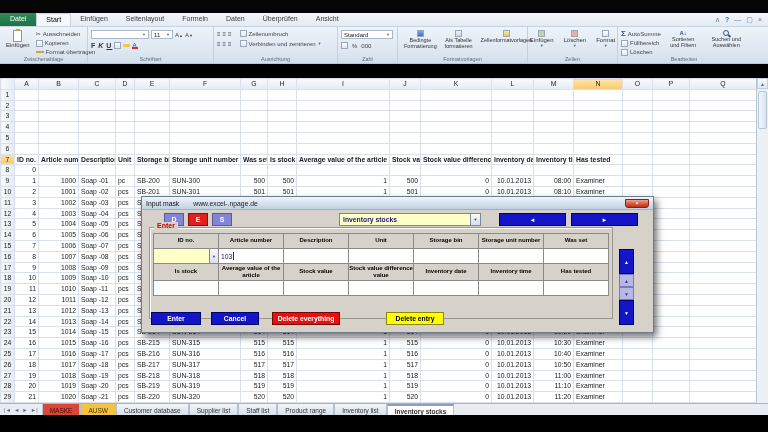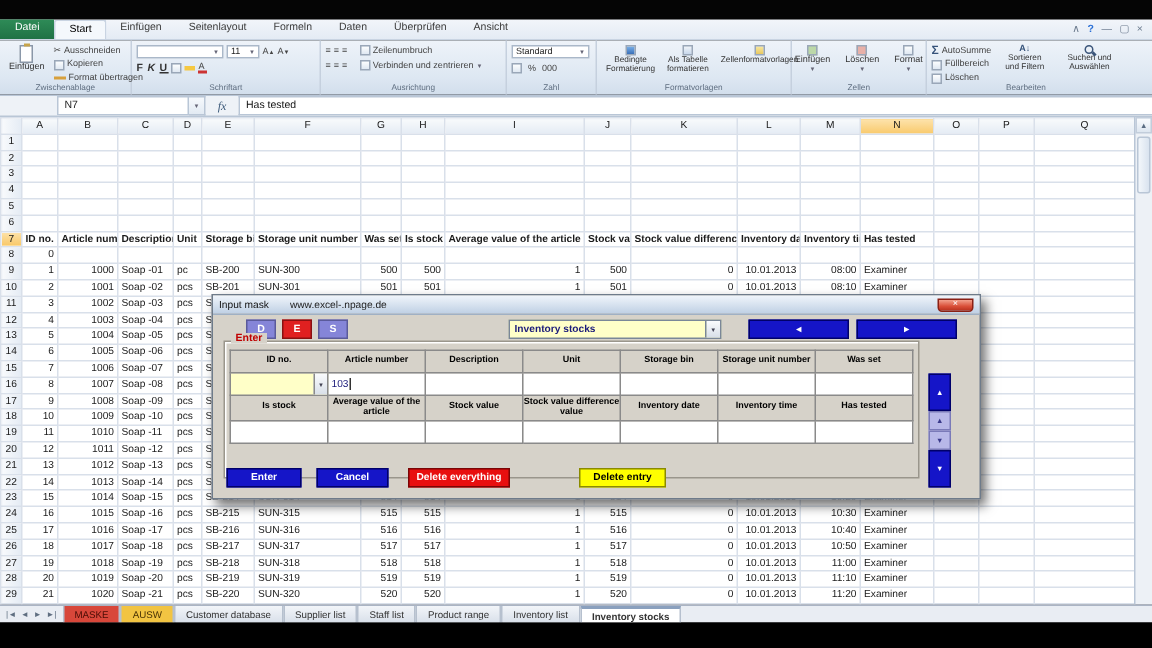--- a/index.html
+++ b/index.html
@@ -266,26 +266,20 @@
         </div>
         <div class="bigbtn">
           <span class="mag"></span>
           <span class="stack">Suchen und Auswählen</span>
         </div>
       </div>
       <div class="gl">Bearbeiten</div>
     </div>
   </div>
 
-  <div class="fbar">
-    <div class="namebox">N7</div>
-    <div class="nb-dd">▼</div>
-    <div class="fxsym">fx</div>
-    <div class="finputbar">Has tested</div>
-  </div>
 
   <div class="gridwrap">
     <table class="sheet" id="sheet">
         <colgroup>
           <col style="width:14px">
           <col style="width:24px">
           <col style="width:40px">
           <col style="width:37px">
           <col style="width:19px">
           <col style="width:35px">

